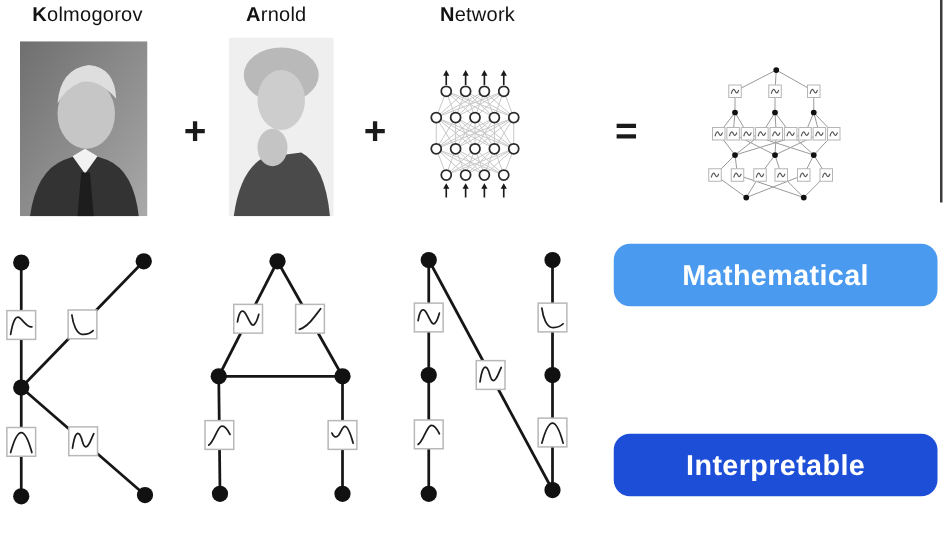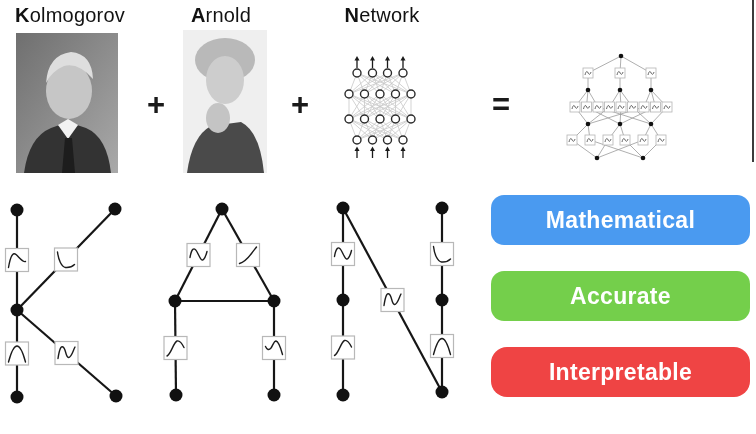--- a/index.html
+++ b/index.html
@@ -1,18 +1,18 @@
 <!DOCTYPE html>
 <html><head>
 <meta charset="utf-8">
 <style>
   html,body{margin:0;padding:0;background:#fff;}
   .canvas{position:relative;width:756px;height:434px;background:#fff;overflow:hidden;
           font-family:"Liberation Sans",sans-serif;color:#111;}
-  .lbl{position:absolute;top:4px;transform:translateX(-50%);font-size:20px;white-space:nowrap;
+  .lbl{position:absolute;top:4px;transform:translateX(-50%);font-size:16px;white-space:nowrap;
        letter-spacing:0.2px;color:#121212;}
   .lbl .b{font-weight:700;}
   .lbl .r{font-weight:400;}
   .op{position:absolute;transform:translate(-50%,-50%);font-size:31px;font-weight:700;color:#1a1a1a;}
   .photo{position:absolute;display:block;}
   .diag{position:absolute;display:block;}
   .badge{position:absolute;left:491px;width:259px;height:50px;border-radius:13px;
          display:flex;align-items:center;justify-content:center;
          color:#ffffff;font-size:23px;font-weight:700;letter-spacing:0.3px;}
   .divider{position:absolute;left:752px;top:0;width:2px;height:162px;background:#3c3c3c;}
@@ -298,17 +298,16 @@
         <circle cx="343" cy="208" r="6.5" fill="#111"></circle>
         <circle cx="343" cy="300" r="6.5" fill="#111"></circle>
         <circle cx="343" cy="395" r="6.5" fill="#111"></circle>
         <circle cx="442" cy="208" r="6.5" fill="#111"></circle>
         <circle cx="442" cy="300" r="6.5" fill="#111"></circle>
         <circle cx="442" cy="392" r="6.5" fill="#111"></circle>
       </g>
     </svg>
 
   <div class="badge" style="top: 195px; background: rgb(74, 154, 240);">Mathematical</div>
-  <div class="badge" style="top: 271px; background: rgb(116, 207, 75);">Accurate</div>
-  <div class="badge" style="top: 347px; background: #ef4444; border-radius: 16px;">Interpretable</div>
+  <div class="badge" style="top: 347px; background: #1d4ed8;">Interpretable</div>
 
   <div class="divider"></div>
 </div>
 
 </body></html>

